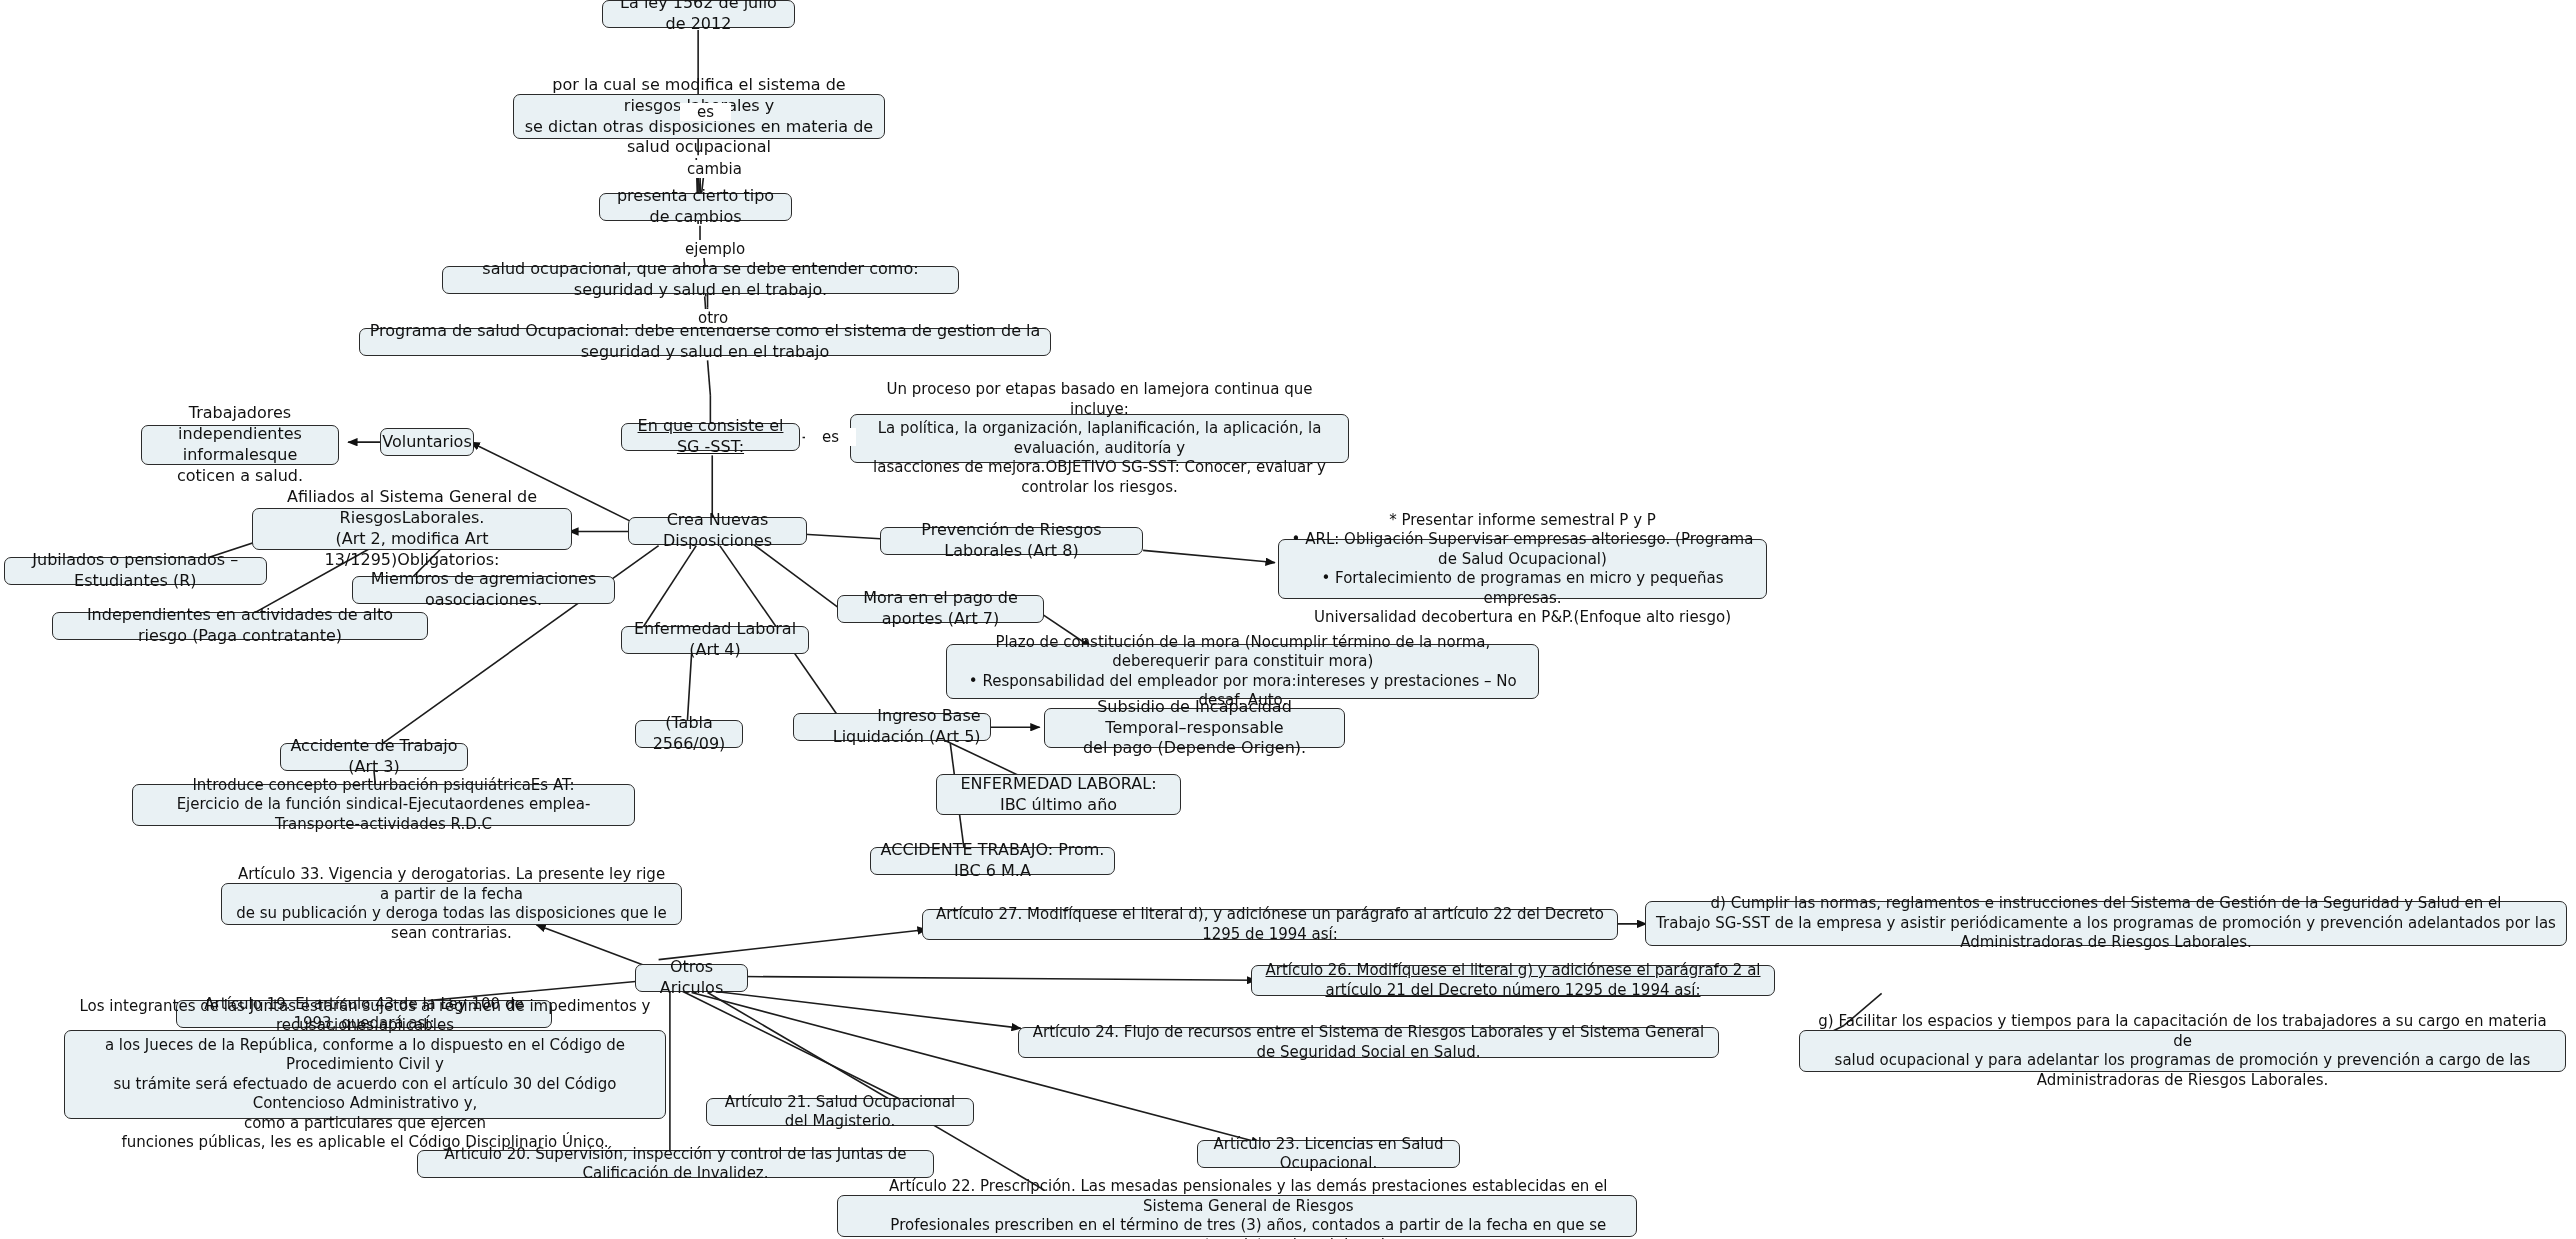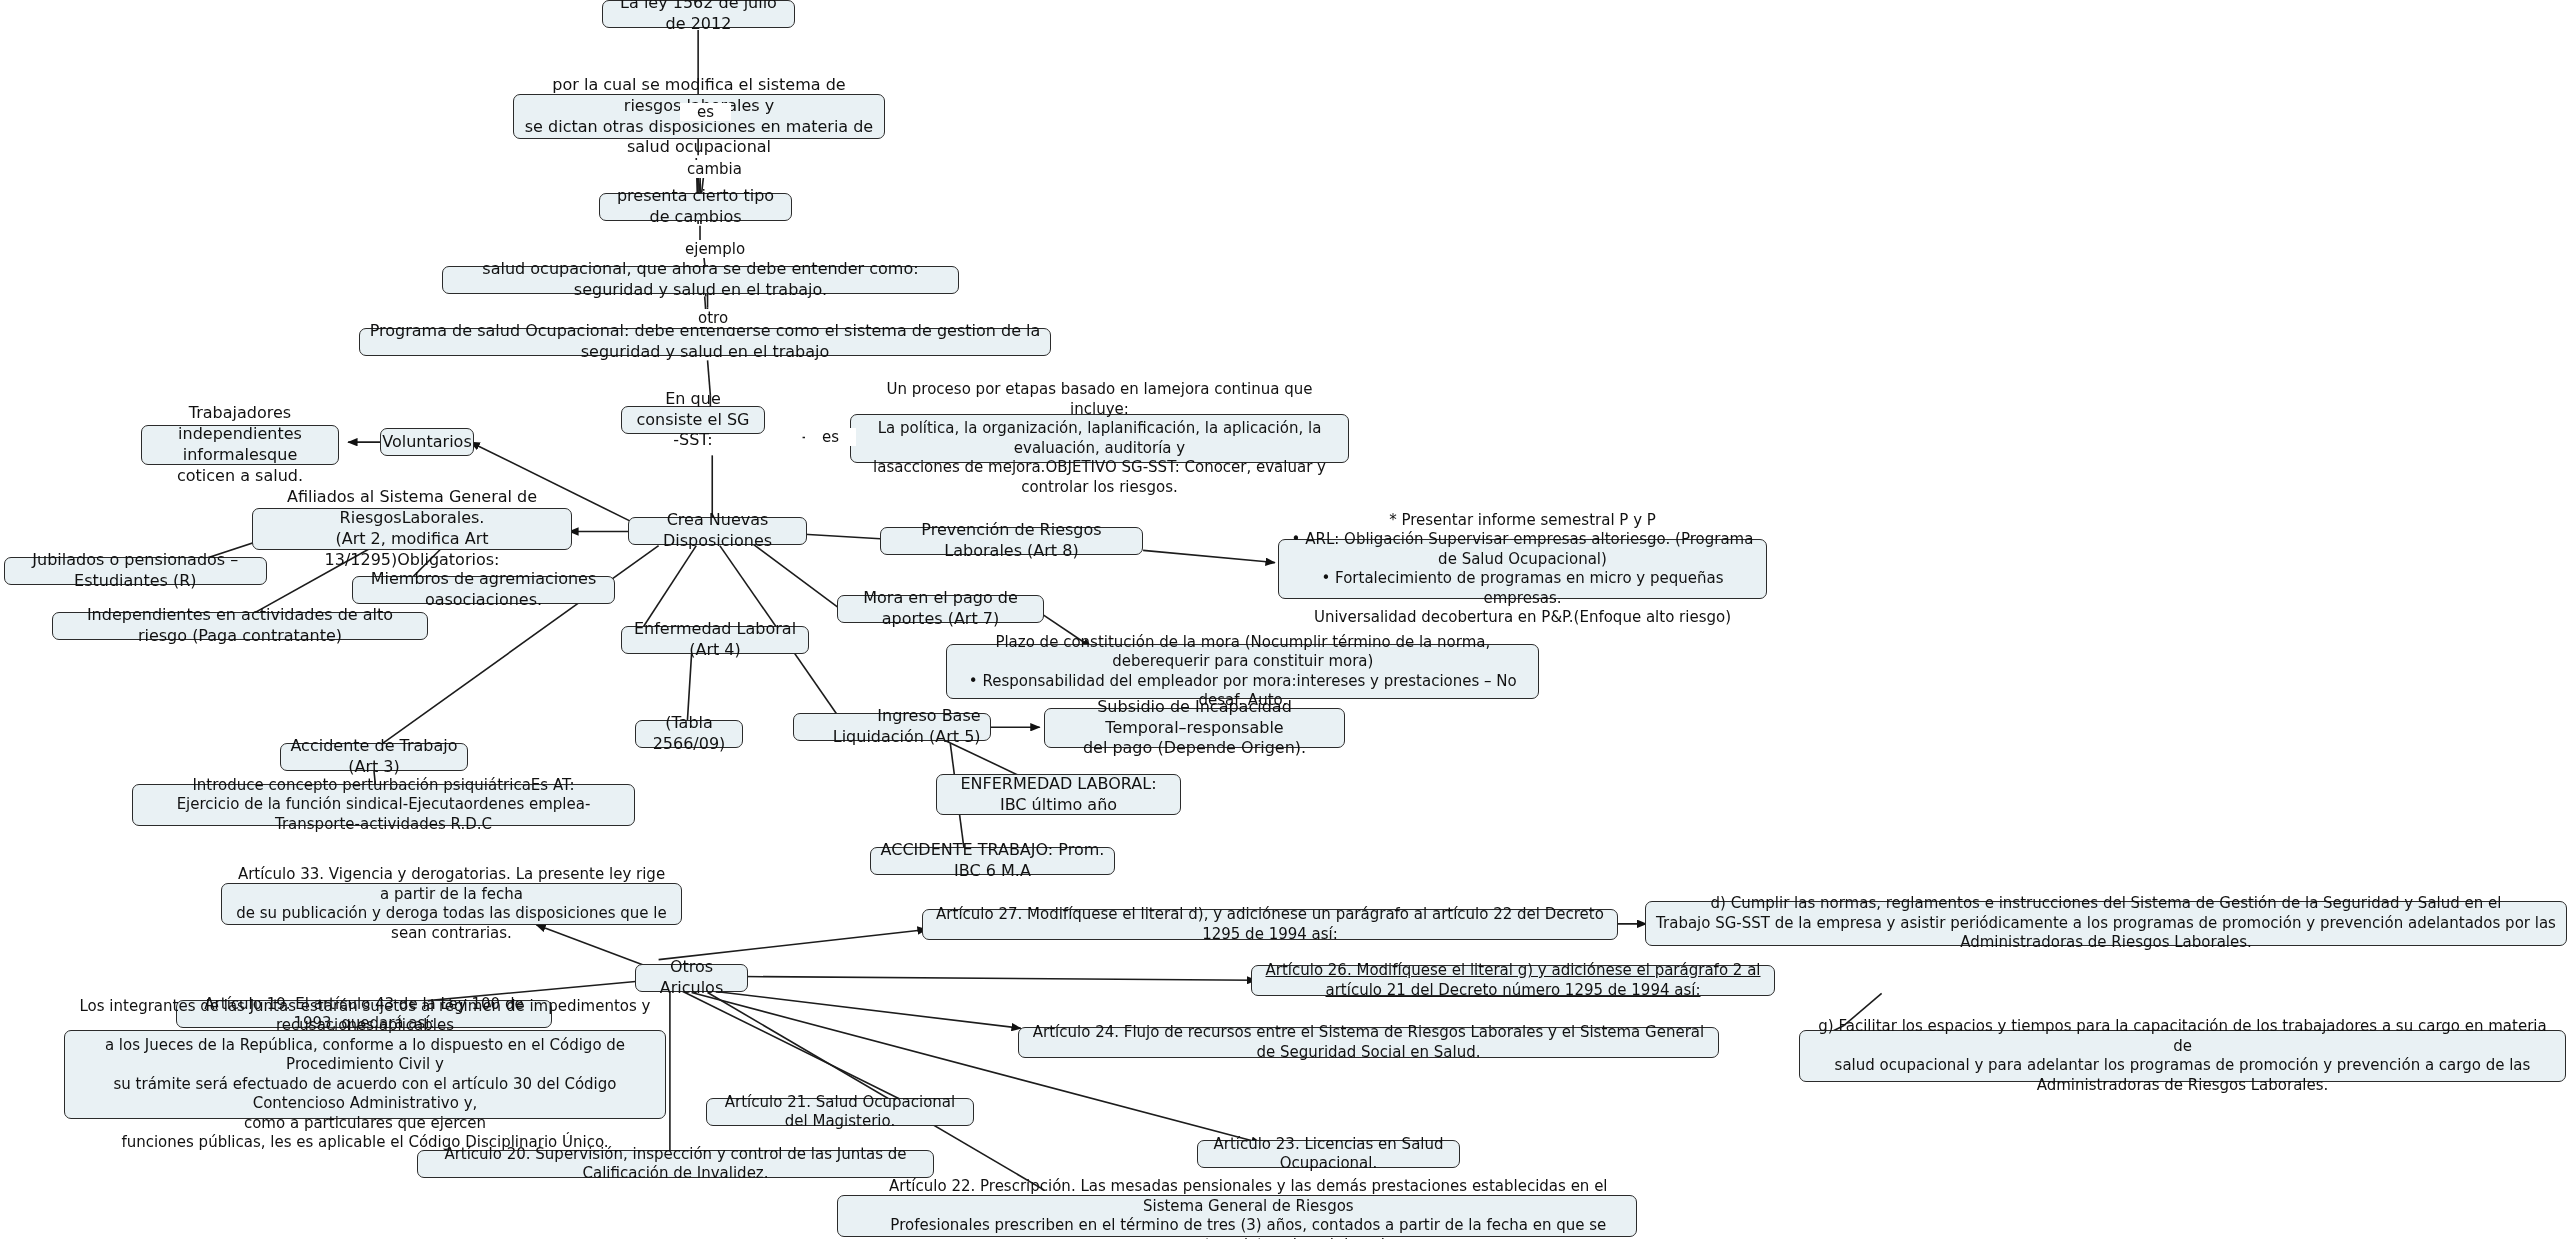--- a/index.html
+++ b/index.html
@@ -172,21 +172,21 @@
   <div class="node" style="left:599px; top:193px; width:193px; height:28px;">presenta cierto tipo de cambios</div>
 
   <div class="link-label" style="left:668px; top:240px;">ejemplo</div>
 
   <div class="node" style="left:442px; top:266px; width:517px; height:28px;">salud ocupacional, que ahora se debe entender como: seguridad y salud en el trabajo.</div>
 
   <div class="link-label" style="left:681px; top:309px;">otro</div>
 
   <div class="node" style="left:359px; top:328px; width:692px; height:28px;">Programa de salud Ocupacional: debe entenderse como el sistema de gestion de la seguridad  y salud en el trabajo</div>
 
-  <div class="node" style="left:621px; top:406px; width:144px; height:28px;">En que consiste el SG -SST:</div>
+  <div class="node" style="left:621px; top:423px; width:179px; height:28px;text-decoration:underline;">En que consiste el SG -SST:</div>
 
   <div class="link-label" style="left:805px; top:428px;">es</div>
 
   <div class="node sm" style="left:850px; top:414px; width:499px; height:49px;">Un proceso por etapas basado en lamejora continua que incluye:
 La política, la organización, laplanificación, la aplicación, la evaluación, auditoría y
 lasacciones de mejora.OBJETIVO SG-SST: Conocer, evaluar y controlar los riesgos.</div>
 
   <div class="node" style="left:380px; top:428px; width:94px; height:28px;">Voluntarios</div>
 
   <div class="node" style="left:141px; top:425px; width:198px; height:40px;">Trabajadores independientes
@@ -238,21 +238,21 @@
   <div class="node sm" style="left:221px; top:883px; width:461px; height:42px;">Artículo 33. Vigencia y derogatorias. La presente ley rige a partir de la fecha
 de su publicación y deroga todas las disposiciones que le sean contrarias.</div>
 
   <div class="node sm" style="left:922px; top:909px; width:696px; height:31px;">Artículo 27. Modifíquese el literal d), y adiciónese un parágrafo al artículo 22 del Decreto 1295 de 1994 así:</div>
 
   <div class="node sm" style="left:1645px; top:901px; width:922px; height:45px;">d) Cumplir las normas, reglamentos e instrucciones del Sistema de Gestión de la Seguridad y Salud en el
 Trabajo SG-SST de la empresa y asistir periódicamente a los programas de promoción y prevención adelantados por las Administradoras de Riesgos Laborales.</div>
 
   <div class="node sm" style="left:1251px; top:965px; width:524px; height:31px;text-decoration:underline;">Artículo 26. Modifíquese el literal g) y adiciónese el parágrafo 2 al artículo 21 del Decreto número 1295 de 1994 así:</div>
 
-  <div class="node sm" style="left:1799px; top:1030px; width:767px; height:52px;">g) Facilitar los espacios y tiempos para la capacitación de los trabajadores a su cargo en materia de
+  <div class="node sm" style="left:1799px; top:1030px; width:767px; height:42px;">g) Facilitar los espacios y tiempos para la capacitación de los trabajadores a su cargo en materia de
 salud ocupacional y para adelantar los programas de promoción y prevención a cargo de las Administradoras de Riesgos Laborales.</div>
 
   <div class="node sm" style="left:1018px; top:1027px; width:701px; height:31px;">Artículo 24. Flujo de recursos entre el Sistema de Riesgos Laborales y el Sistema General de Seguridad Social en Salud.</div>
 
   <div class="node sm" style="left:176px; top:1000px; width:376px; height:28px;">Artículo 19. El artículo 43 de la Ley 100 de 1993, quedará así:</div>
 
   <div class="node sm" style="left:64px; top:1030px; width:602px; height:89px;">Los integrantes de las Juntas estarán sujetos al régimen de impedimentos y recusaciones aplicables
 a los Jueces de la República, conforme a lo dispuesto en el Código de Procedimiento Civil y
 su trámite será efectuado de acuerdo con el artículo 30 del Código Contencioso Administrativo y,
 como a particulares que ejercen

